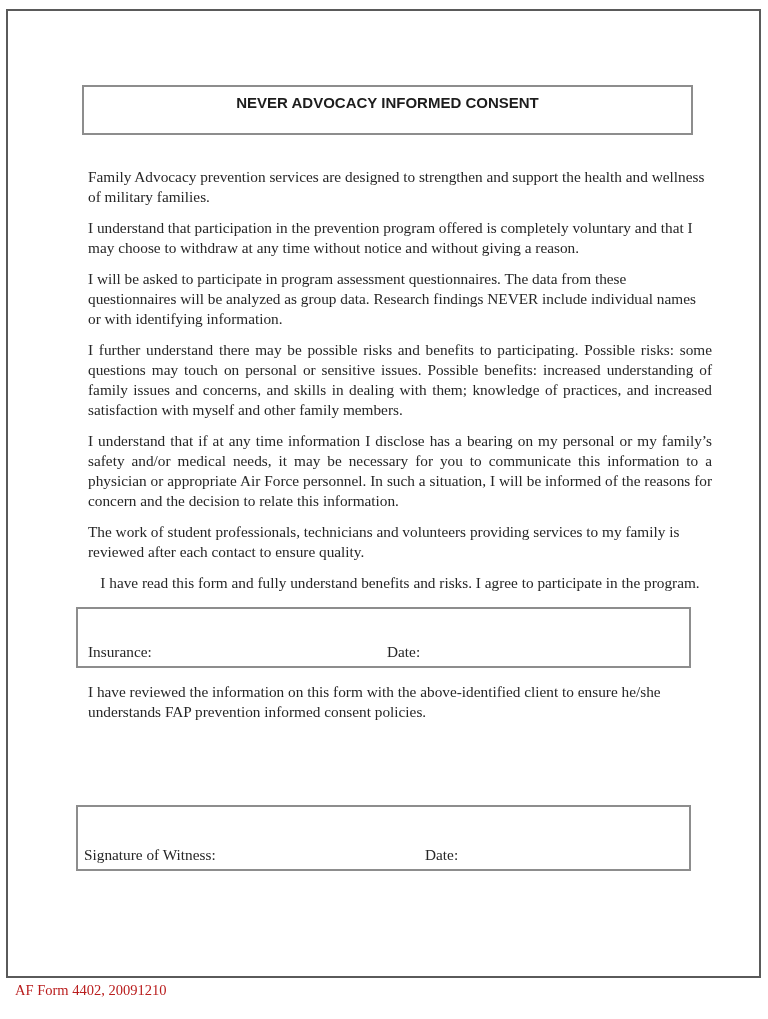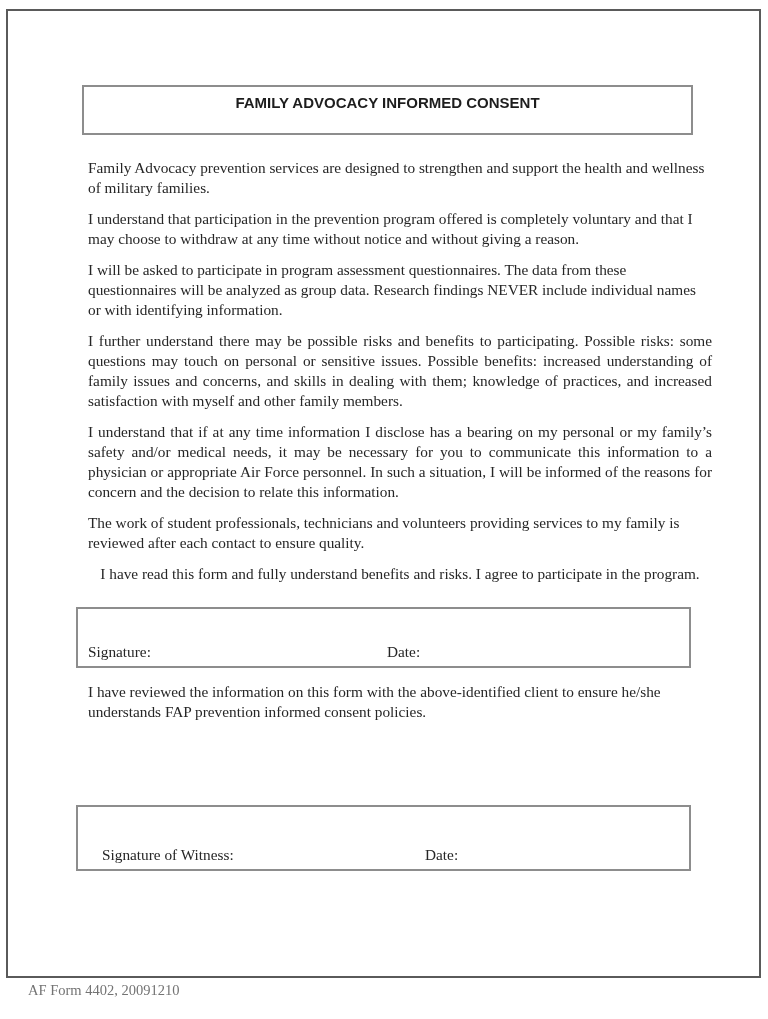--- a/index.html
+++ b/index.html
@@ -26,72 +26,72 @@
     font-family:"Liberation Sans", sans-serif;
     font-weight:bold;
     font-size:15px; line-height:17px;
     color:#1d1d1d;
     padding-top:7px;
   }
   .body-text {
     position:absolute; left:88px; width:624px;
     font-size:15.3px; line-height:20px;
   }
-  .block-1 { top:158px; }
+  .block-1 { top:167px; }
   .block-2 { top:682px; }
   .body-text p { margin:0 0 11px 0; }
   .body-text p.justify { text-align:justify;margin-top:8px; }
   .body-text p.nowrap { white-space:nowrap;text-align:center; }
   .sig-box {
     position:absolute; left:76px;
     width:615px;
     border:2px solid #8d8d8d;
     box-sizing:border-box;
     font-size:15.3px;
   }
   .sig-box.client { top:607px; height:61px; }
   .sig-box.witness { top:805px; height:66px; }
   .sig-box .lbl { position:absolute; bottom:5px; color:#262626; }
   .sig-box .fld { position:absolute; bottom:5px; height:20px; }
   .client .lbl-sig  { left:10px; }
   .client .fld-sig  { left:92px;  width:205px; }
   .client .lbl-date { left:309px; }
   .client .fld-date { left:355px; width:245px; }
-  .witness .lbl-sig  { left:24px; }
+  .witness .lbl-sig  { left:6px; }
   .witness .fld-sig  { left:170px; width:165px; }
   .witness .lbl-date { left:347px; }
   .witness .fld-date { left:393px; width:210px; }
   .form-footer {
-    position:absolute; left:28px; top:982px;
-    font-size:14.5px; color:#737373;
+    position:absolute; left:15px; top:982px;
+    font-size:14.5px; color:#b91c1c;
   }
 </style>
 </head>
 <body>
 
 <div class="page">
 
   <div class="page-border"></div>
 
   <div class="title-box">
-    <div>FAMILY ADVOCACY INFORMED CONSENT</div>
+    <div>NEVER ADVOCACY INFORMED CONSENT</div>
   </div>
 
   <div class="body-text block-1">
     <p>Family Advocacy prevention services are designed to strengthen and support the health and wellness of military families.</p>
     <p>I understand that participation in the prevention program offered is completely voluntary and that I may choose to withdraw at any time without notice and without giving a reason.</p>
     <p>I will be asked to participate in program assessment questionnaires. The data from these questionnaires will be analyzed as group data. Research findings NEVER include individual names or with identifying information.</p>
     <p class="justify">I further understand there may be possible risks and benefits to participating. Possible risks: some questions may touch on personal or sensitive issues. Possible benefits: increased understanding of family issues and concerns, and skills in dealing with them; knowledge of practices, and increased satisfaction with myself and other family members.</p>
     <p class="justify">I understand that if at any time information I disclose has a bearing on my personal or my family’s safety and/or medical needs, it may be necessary for you to communicate this information to a physician or appropriate Air Force personnel. In such a situation, I will be informed of the reasons for concern and the decision to relate this information.</p>
     <p>The work of student professionals, technicians and volunteers providing services to my family is reviewed after each contact to ensure quality.</p>
     <p class="nowrap">I have read this form and fully understand benefits and risks. I agree to participate in the program.</p>
   </div>
 
   <div class="sig-box client">
-    <span class="lbl lbl-sig">Signature:</span>
+    <span class="lbl lbl-sig">Insurance:</span>
     <span class="fld fld-sig"></span>
     <span class="lbl lbl-date">Date:</span>
     <span class="fld fld-date"></span>
   </div>
 
   <div class="body-text block-2">
     <p>I have reviewed the information on this form with the above-identified client to ensure he/she understands FAP prevention informed consent policies.</p>
   </div>
 
   <div class="sig-box witness">

